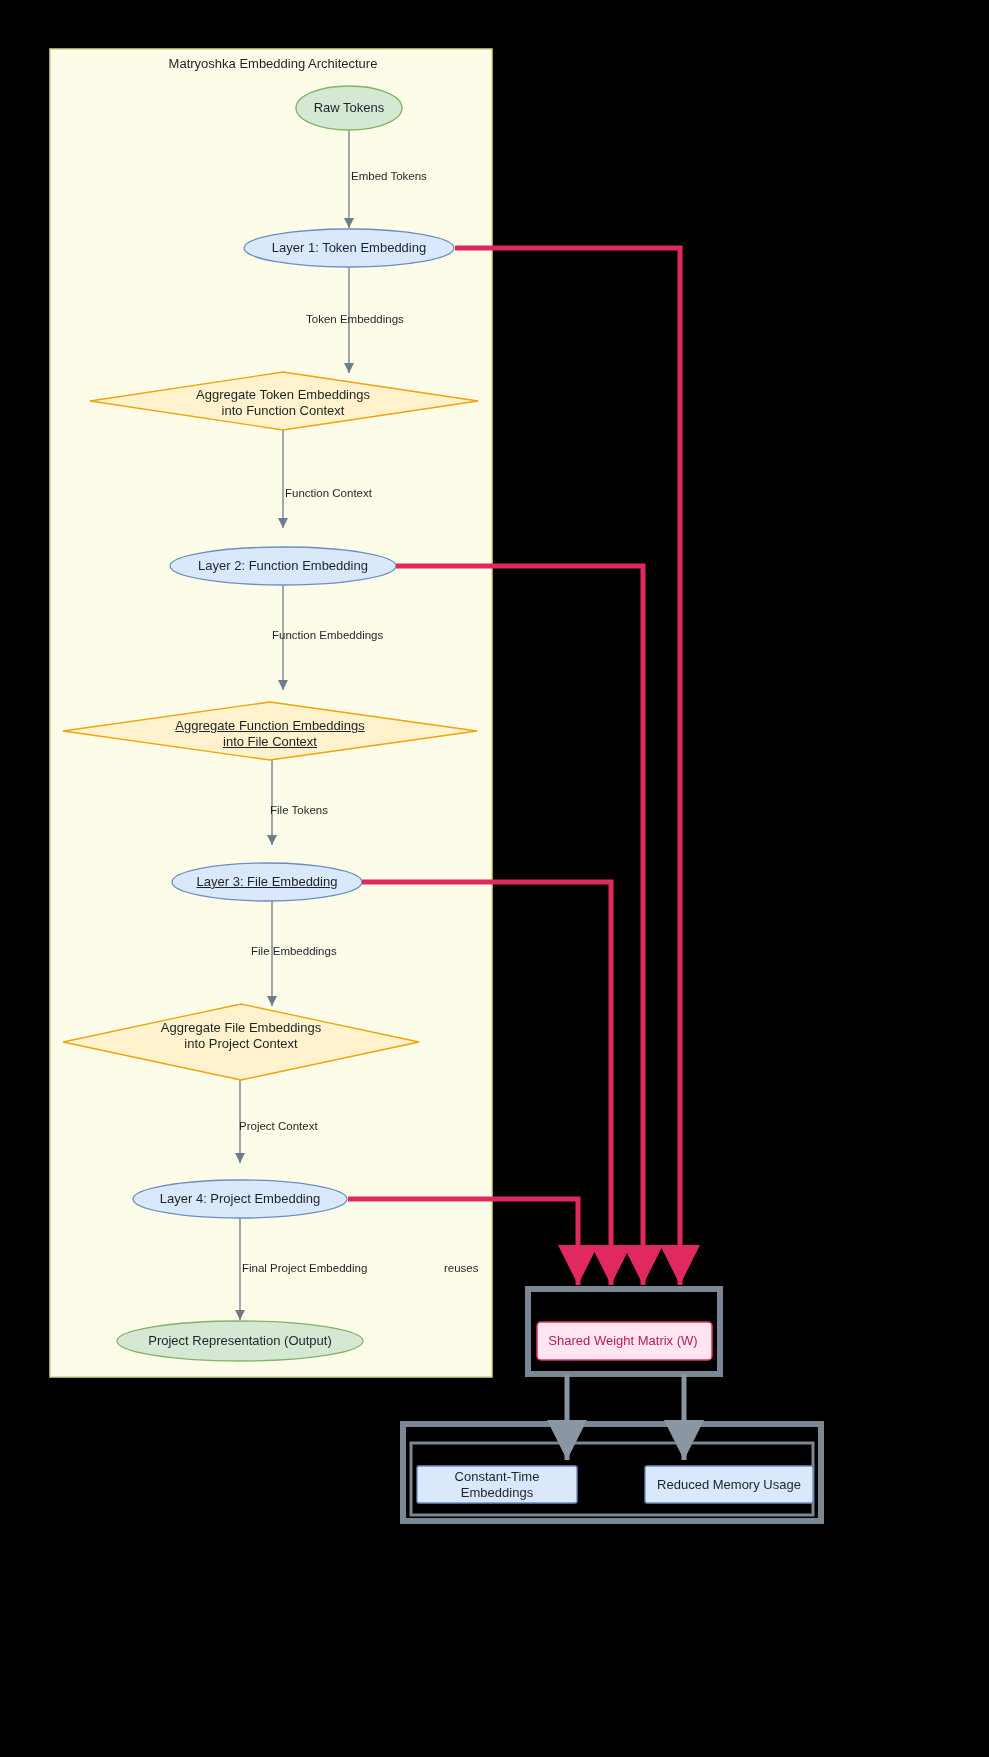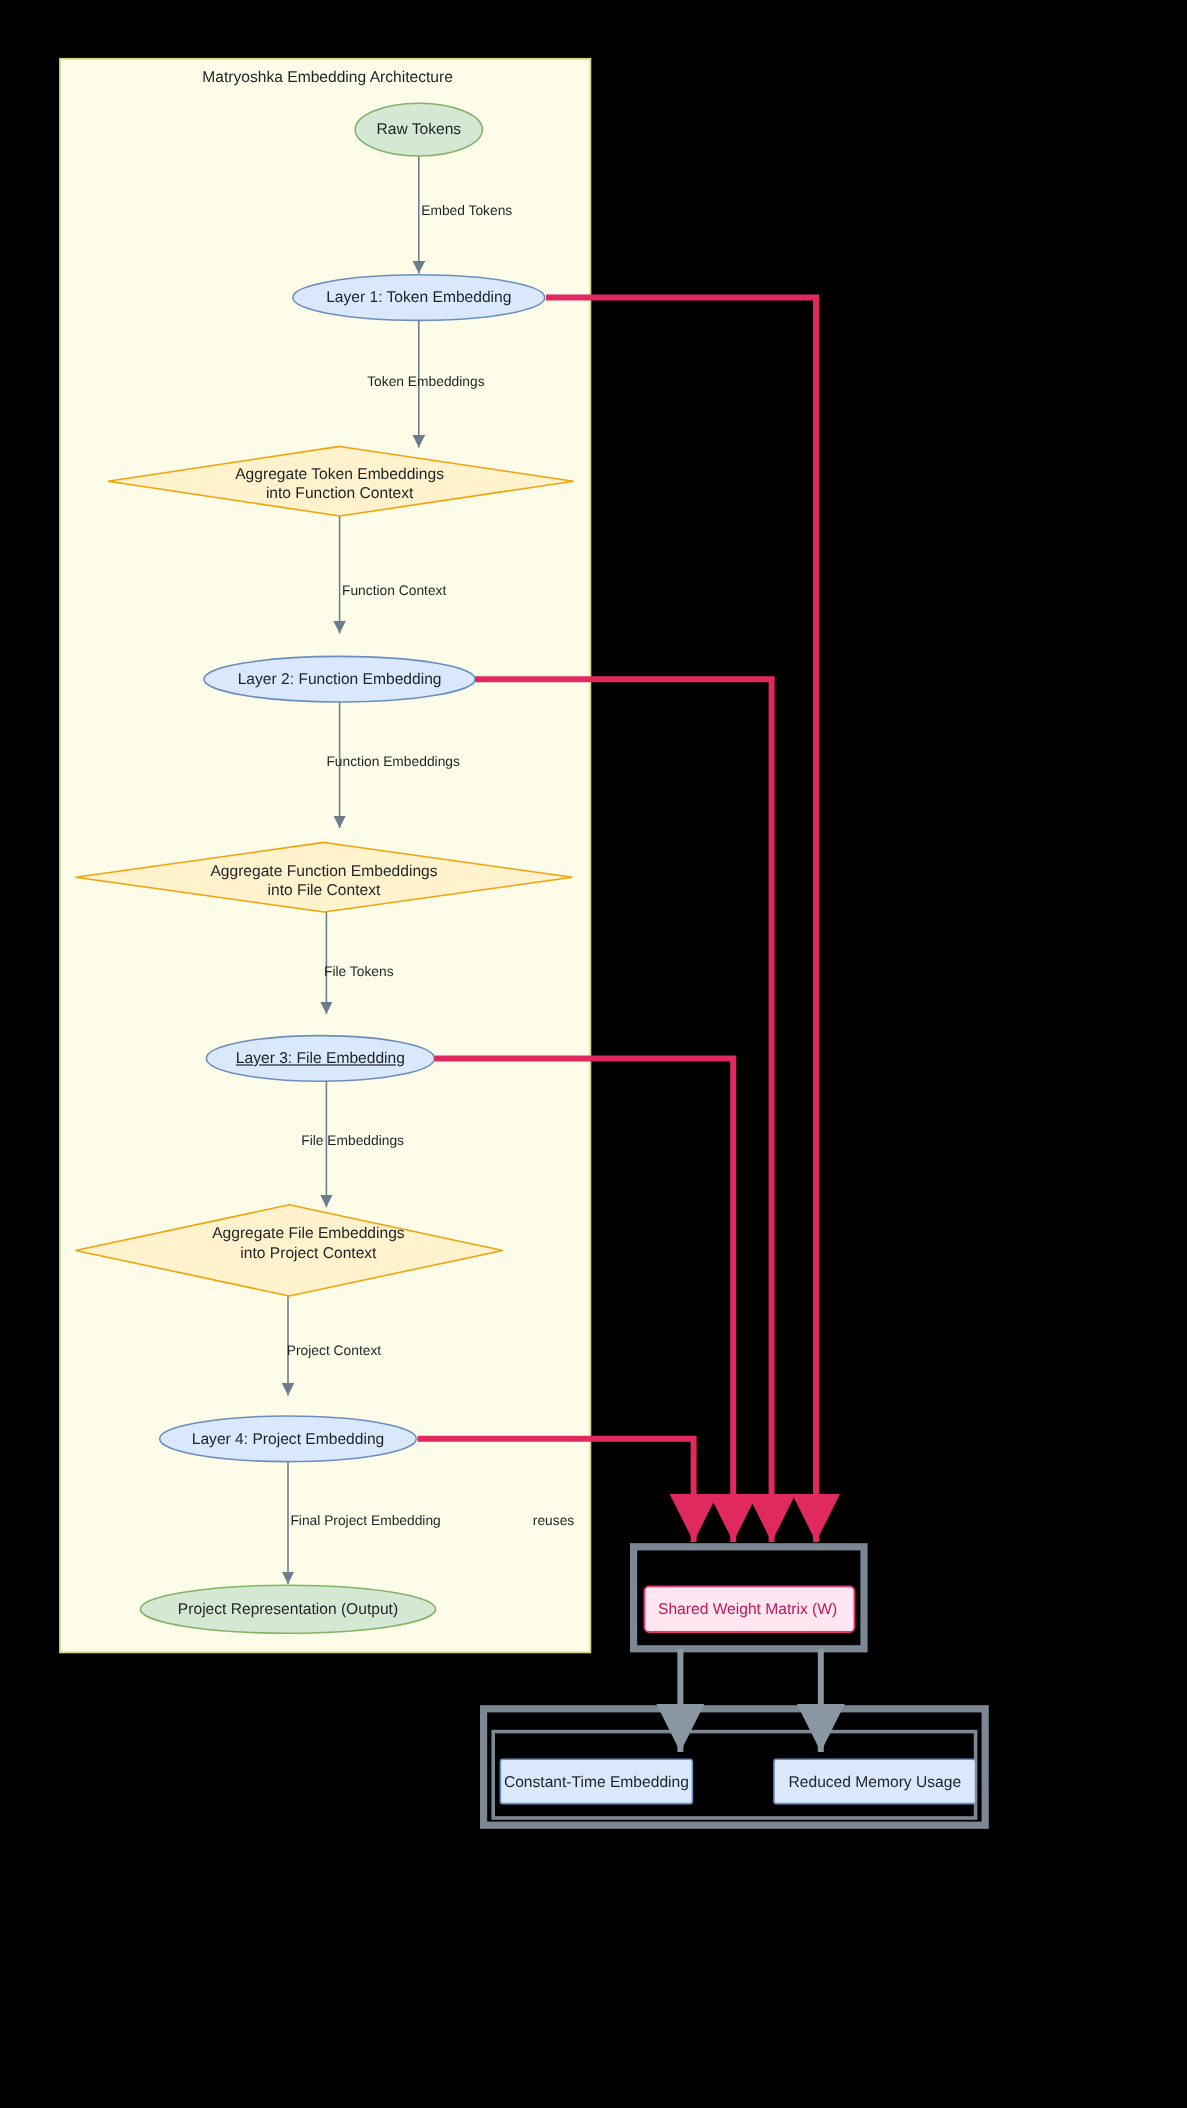--- a/index.html
+++ b/index.html
@@ -123,35 +123,35 @@
 
   <div class="node-label" style="left:296px; top:96px; width:106px; height:24px;">Raw Tokens</div>
 
   <div class="node-label" style="left:244px; top:237px; width:210px; height:22px;">Layer 1: Token Embedding</div>
 
   <div class="node-label" style="left:178px; top:388px; width:210px; height:30px;">Aggregate Token Embeddings
 into Function Context</div>
 
   <div class="node-label" style="left:170px; top:555px; width:226px; height:22px;text-align:center;">Layer 2: Function Embedding</div>
 
-  <div class="node-label" style="left:157px; top:719px; width:226px; height:30px;">Aggregate Function Embeddings
+  <div class="node-label" style="left:157px; top:719px; width:226px; height:30px;text-decoration:underline;">Aggregate Function Embeddings
 into File Context</div>
 
   <div class="node-label" style="left:172px; top:871px; width:190px; height:22px;text-decoration:underline;">Layer 3: File Embedding</div>
 
-  <div class="node-label" style="left:162px; top:1021px; width:190px; height:30px;">Aggregate File Embeddings
+  <div class="node-label" style="left:146px; top:1021px; width:190px; height:30px;">Aggregate File Embeddings
 into Project Context</div>
 
   <div class="node-label" style="left:133px; top:1188px; width:214px; height:22px;">Layer 4: Project Embedding</div>
 
   <div class="node-label" style="left:117px; top:1330px; width:246px; height:22px;">Project Representation (Output)</div>
 
   <div class="node-label" style="left:537px; top:1330px; width:172px; height:22px; color:#b81b5a;">Shared Weight Matrix (W)</div>
 
-  <div class="node-label" style="left:417px; top:1474px; width:160px; height:22px;">Constant-Time Embedding</div>
+  <div class="node-label" style="left:417px; top:1474px; width:160px; height:22px;">Constant-Time Embeddings</div>
 
   <div class="node-label" style="left:645px; top:1474px; width:168px; height:22px;">Reduced Memory Usage</div>
 
   <div class="edge-label" style="left:351px; top:170px;">Embed Tokens</div>
 
   <div class="edge-label" style="left:306px; top:313px;">Token Embeddings</div>
 
   <div class="edge-label" style="left:285px; top:487px;">Function Context</div>
 
   <div class="edge-label" style="left:272px; top:629px;">Function Embeddings</div>

